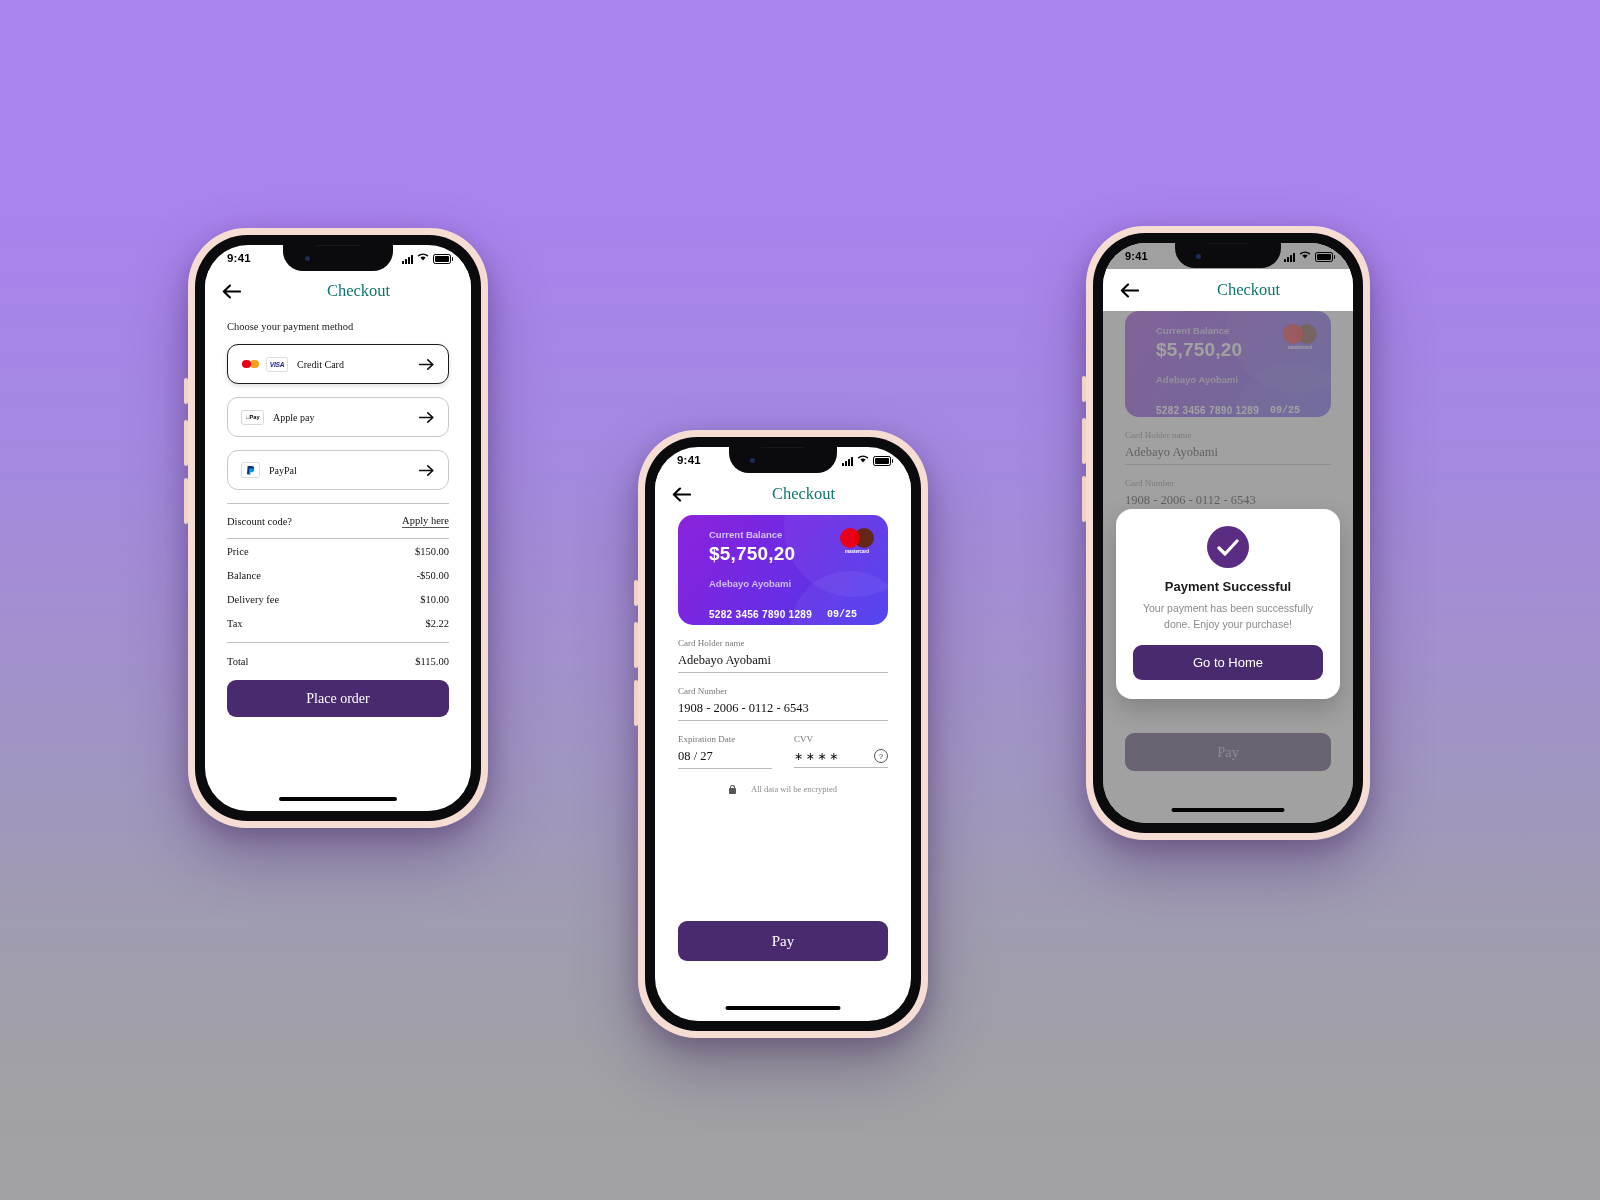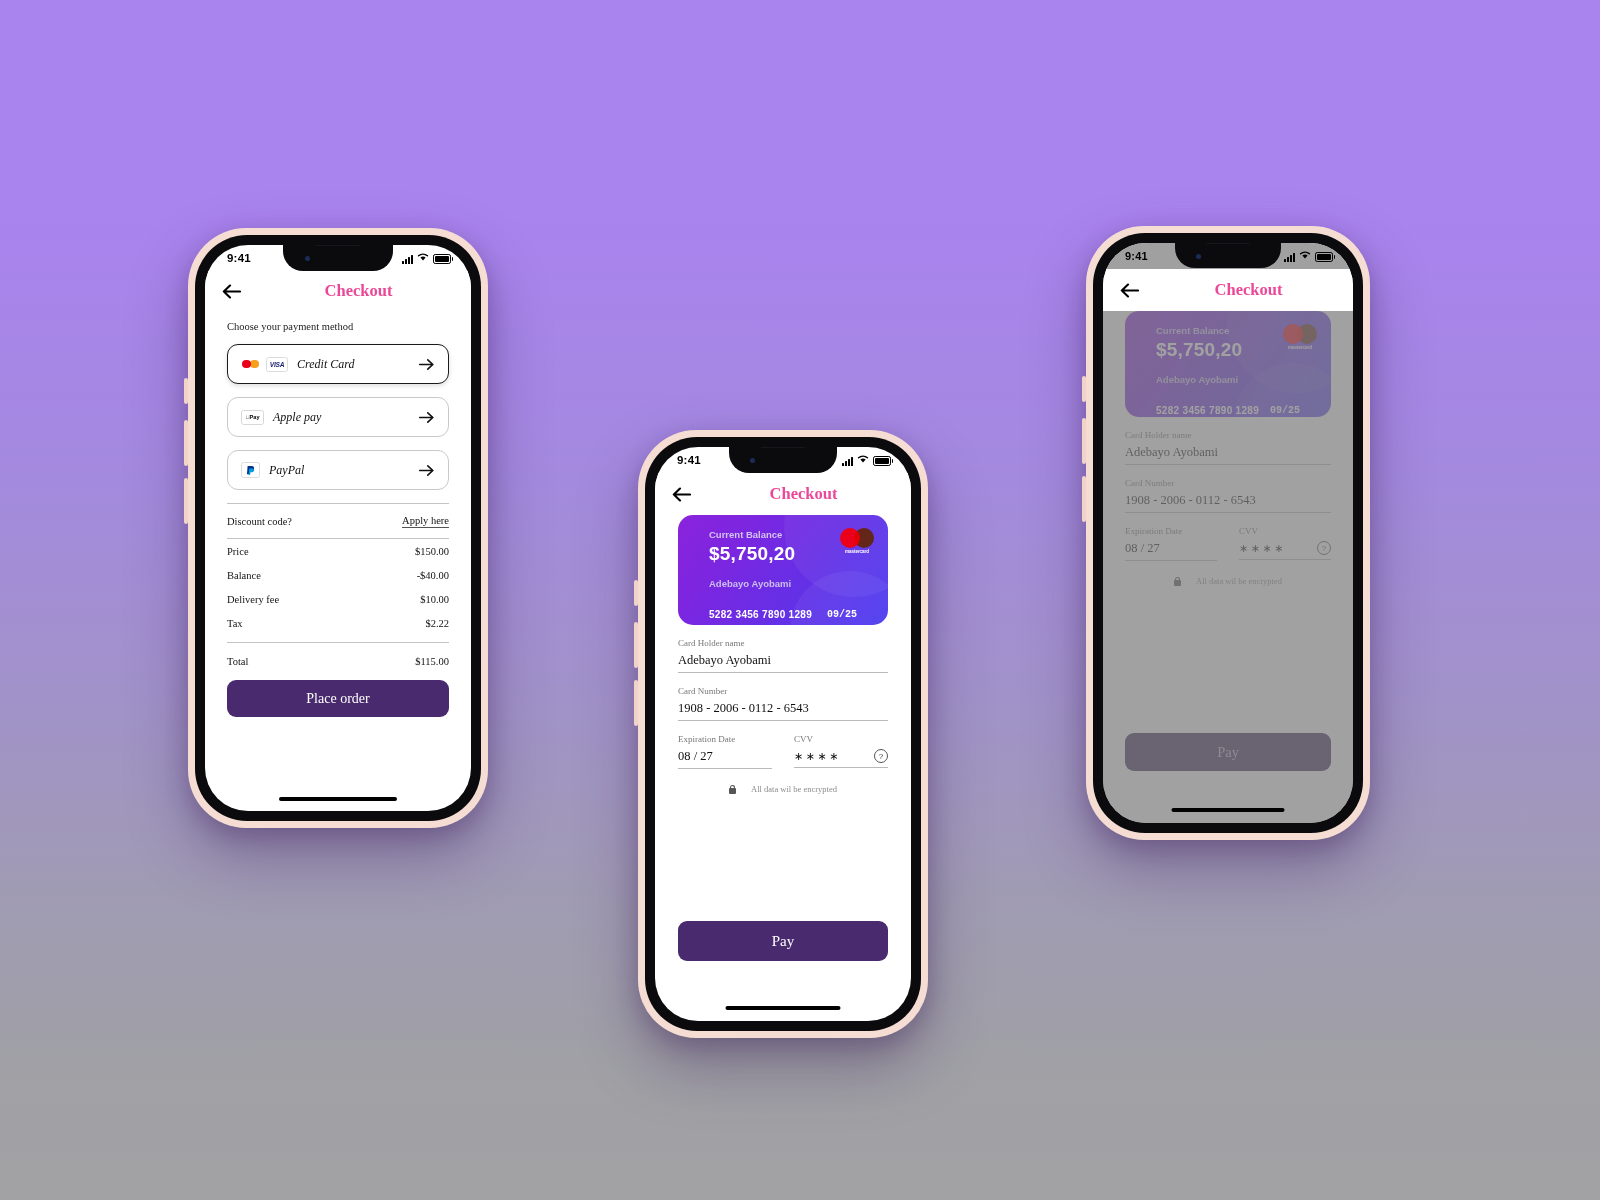--- a/index.html
+++ b/index.html
@@ -32,39 +32,39 @@
   .bars i{display:block;background:#000;border-radius:.5px;}
   .wifi{position:relative;}
   .batt{border:1.4px solid #000;border-radius:2.2px;position:relative;}
   .batt::after{content:"";position:absolute;left:1px;top:1px;bottom:1px;right:1px;background:#000;border-radius:1px;}
   .batt::before{content:"";position:absolute;right:-3px;top:50%;transform:translateY(-50%);
                 width:1.5px;height:4px;background:#000;border-radius:0 1px 1px 0;}
 
   
   .navbar{display:flex;align-items:center;position:relative;background:#fff;z-index:30;}
   .backbtn{position:absolute;display:flex;align-items:center;justify-content:center;cursor:pointer;}
-  .navtitle{flex:1;text-align:center;color:#ec4899;font-weight:700;padding-left:41px;}
+  .navtitle{flex:1;text-align:center;color:#0f766e;font-weight:400;padding-left:41px;}
   .homebar{position:absolute;left:50%;transform:translateX(-50%);background:#000;border-radius:3px;z-index:60;}
 
   
   #p1{left:188px;top:228px;width:300px;height:600px;}
   #p1 .screen{font-size:11px;}
   #p1 .statusbar{height:26px;padding:0 20px 0 22px;font-size:11.5px;}
   #p1 .notch{width:110px;height:26px;}
   #p1 .notch .spk{width:48px;}
   #p1 .notch .cam{width:5px;height:5px;left:22px;top:11px;}
   #p1 .navbar{height:40px;}
   #p1 .backbtn{left:14px;width:24px;height:24px;}
   #p1 .navtitle{font-size:16.5px;}
   .p1body{padding:0 22px;}
   .choose-label{font-size:10.5px;color:#1c1c1c;margin:10px 0 12px 0;}
   .pay-opt{display:flex;align-items:center;height:40px;border:1px solid #c9c9c9;border-radius:11px;
            margin-bottom:13px;padding:0 13px;background:#fff;box-sizing:border-box;cursor:pointer;}
   .pay-opt.sel{border:1.6px solid #1b1b1b;box-shadow:0 2px 5px rgba(0,0,0,.13);}
-  .pay-opt .lbl{font-size:12px;color:#101010;margin-left:9px;flex:1;font-style:italic;}
+  .pay-opt .lbl{font-size:10px;color:#101010;margin-left:9px;flex:1;}
   .arrow-r{width:17px;height:17px;flex:0 0 auto;}
   .ic{flex:0 0 auto;display:inline-flex;align-items:center;justify-content:center;}
   .mc-ic{width:19px;height:13px;border-radius:2px;background:#fff;position:relative;}
   .mc-ic .c1,.mc-ic .c2{position:absolute;top:2.1px;width:8.6px;height:8.6px;border-radius:50%;}
   .mc-ic .c1{left:1.2px;background:#eb001b;}
   .mc-ic .c2{right:1.2px;background:#f79e1b;mix-blend-mode:multiply;}
   .visa-ic{width:20px;height:13px;border-radius:2.5px;background:#fff;border:1px solid #dcdcdc;
            display:flex;align-items:center;justify-content:center;
            font-family:"Liberation Sans",sans-serif;font-weight:bold;font-style:italic;
            font-size:6.6px;color:#1a1f71;letter-spacing:-.2px;margin-left:6px;}
@@ -245,21 +245,21 @@
         </div>
         <div class="hr"></div>
 
         <div class="sum">
           <div class="sum-row">
             <span>Price</span>
             <span>$150.00</span>
           </div>
           <div class="sum-row">
             <span>Balance</span>
-            <span>-$40.00</span>
+            <span>-$50.00</span>
           </div>
           <div class="sum-row">
             <span>Delivery fee</span>
             <span>$10.00</span>
           </div>
           <div class="sum-row">
             <span>Tax</span>
             <span>$2.22</span>
           </div>
         </div>
@@ -459,18 +459,28 @@
                 <span class="body"></span>
               </span>
             <span>All data wil be encrypted</span>
           </div>
         </div>
 
         <div class="veil"></div>
 
         <div class="btn-primary" style="background:#3a2055;color:#b9a9c9;">Pay</div>
 
+        <div class="modal">
+          <div class="checkcirc">
+            <svg width="22" height="17" viewBox="0 0 22 17">
+                <path d="M2 9 L8 15 L20 2" stroke="#fff" stroke-width="3.2" fill="none" stroke-linecap="round" stroke-linejoin="round"></path>
+              </svg>
+          </div>
+          <div class="mt">Payment Successful</div>
+          <div class="ms">Your payment has been successfully done. Enjoy your purchase!</div>
+          <div class="mbtn">Go to Home</div>
+        </div>
       </div>
 
       <div class="homebar"></div>
     </div>
   </div>
 </div>
 
 </body></html>

